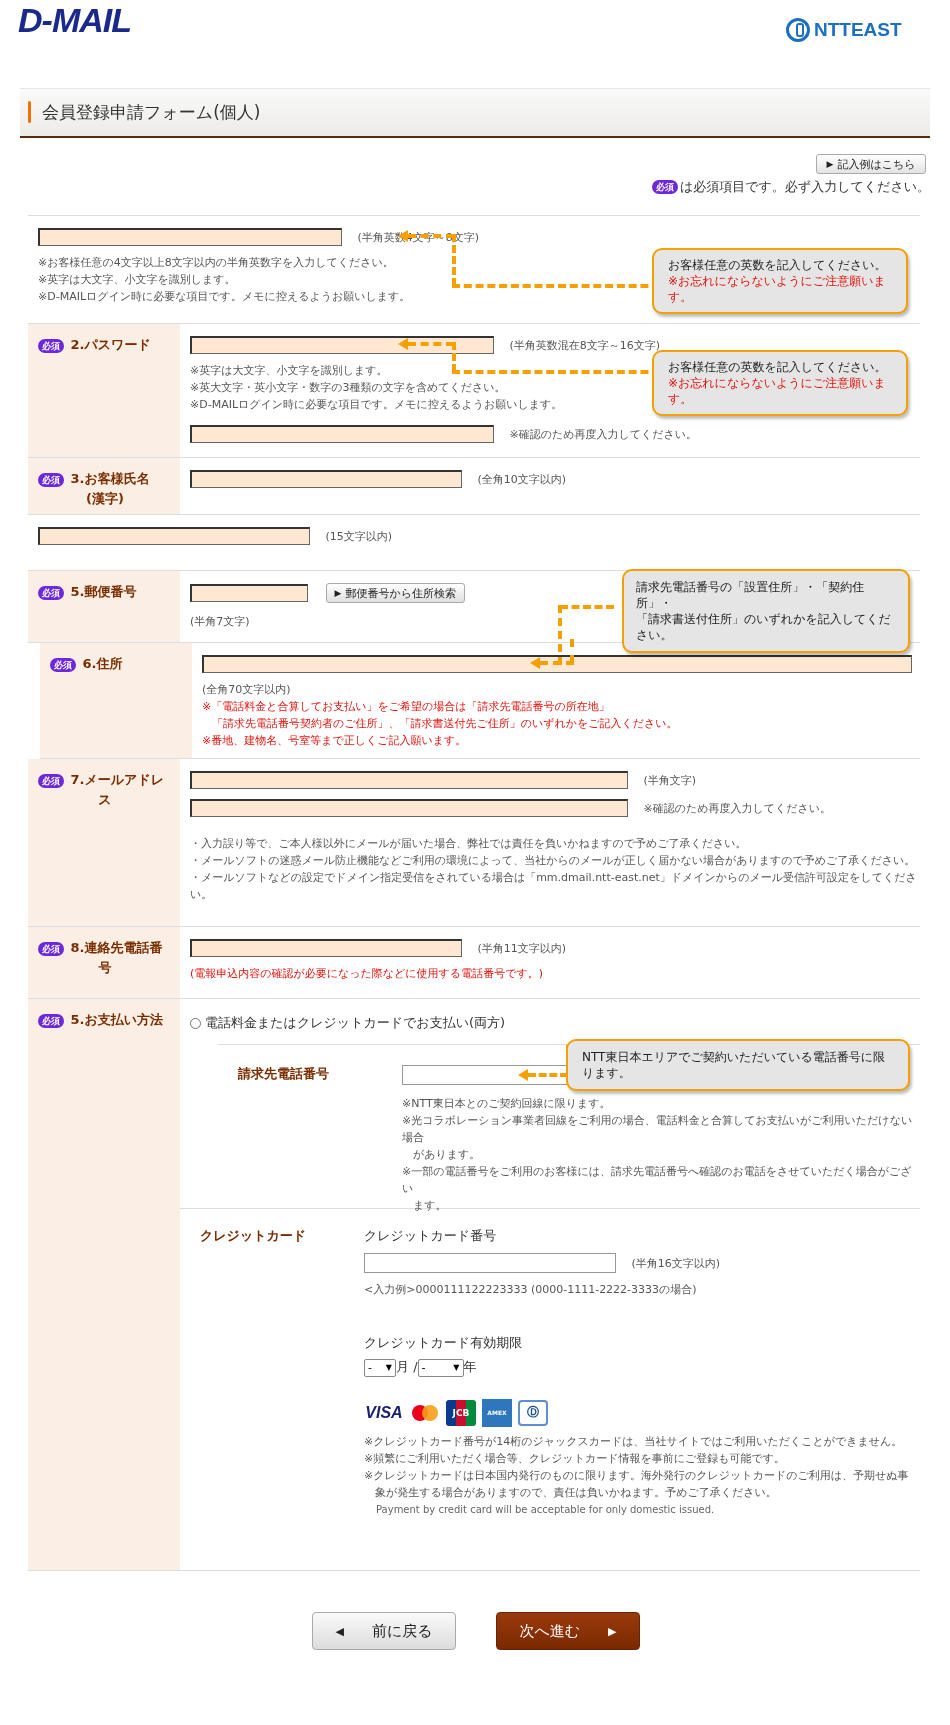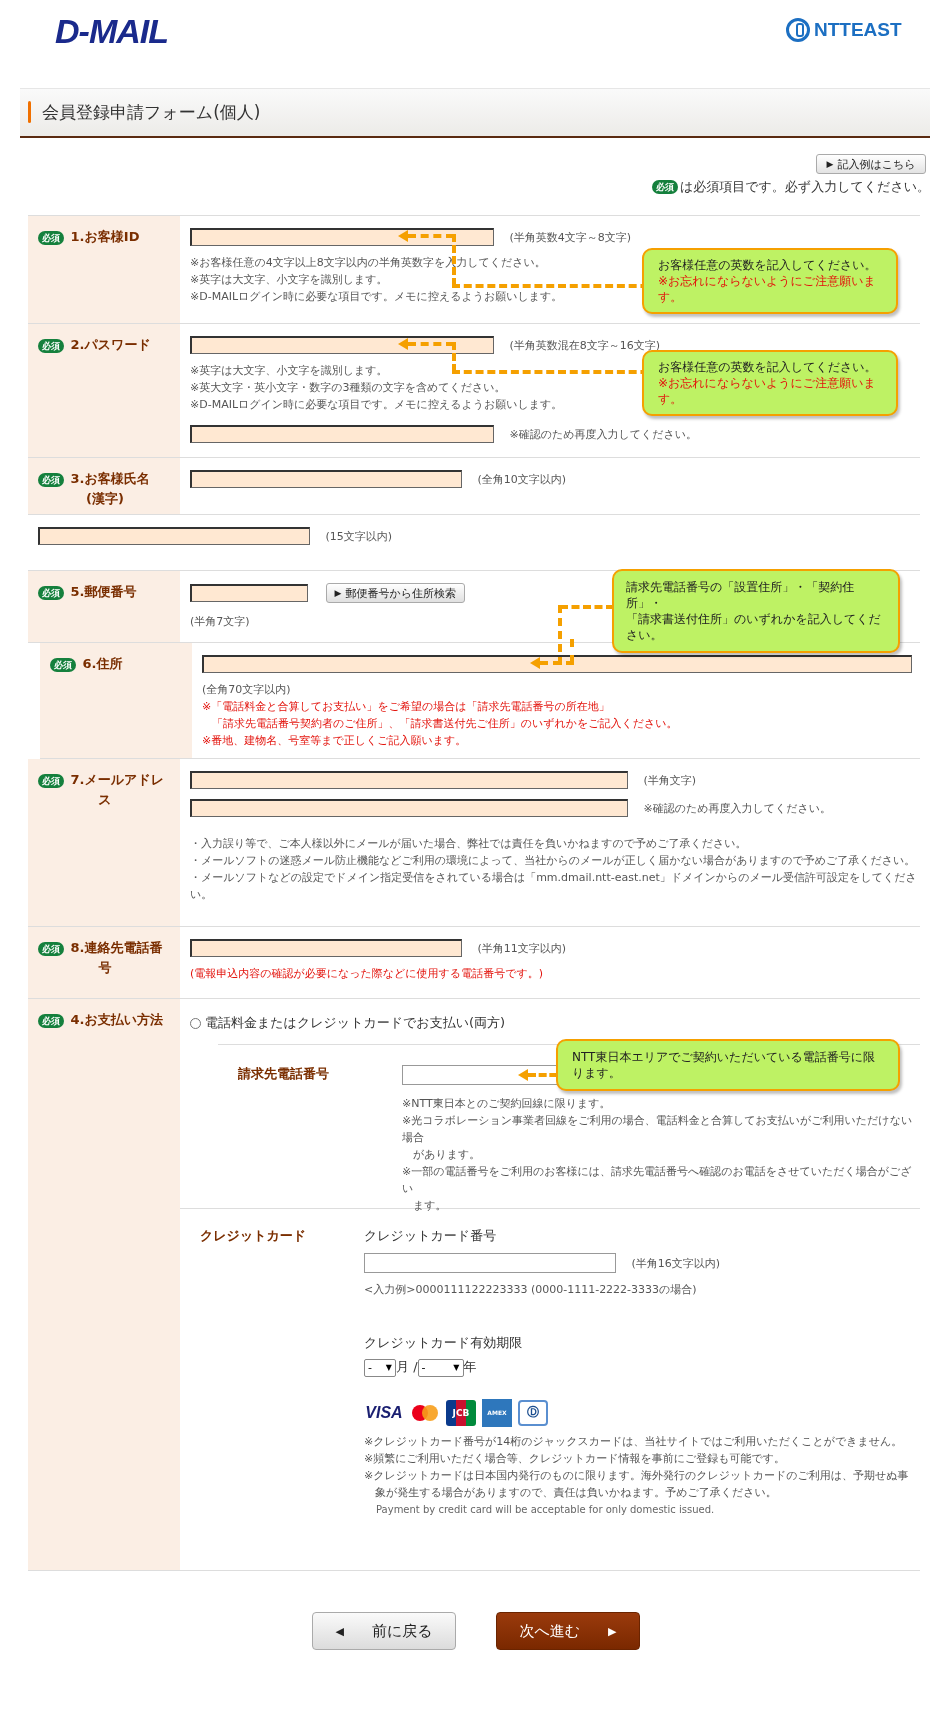--- a/index.html
+++ b/index.html
@@ -1,49 +1,49 @@
 <!DOCTYPE html>
 <html><head>
 <meta charset="utf-8">
 <style>
   * { box-sizing: border-box; margin: 0; padding: 0; }
   body { width: 950px; height: 1725px; background: #fff; font-family: "DejaVu Sans", sans-serif; color: #333; position: relative; overflow: hidden; }
   .abs { position: absolute; }
 
   
-  .logo-dmail { left: 18px; top: 12px; font-family: "Liberation Sans", sans-serif; font-weight: bold; font-style: italic; font-size: 34px; color: #1a2a8c; letter-spacing: -1px; margin-left: 37px; }
+  .logo-dmail { left: 18px; top: 1px; font-family: "Liberation Sans", sans-serif; font-weight: bold; font-style: italic; font-size: 34px; color: #1a2a8c; letter-spacing: -1px; }
   .logo-ntt { left: 786px; top: 18px; display: flex; align-items: center; gap: 4px; font-family: "Liberation Sans", sans-serif; font-weight: bold; font-size: 19px; color: #1c6fc2; justify-content: center; }
   .ntt-mark { width: 24px; height: 24px; border: 3px solid #1c6fc2; border-radius: 50%; position: relative; }
   .ntt-mark::after { content: ""; position: absolute; left: 7px; top: 2px; width: 4px; height: 10px; border: 2px solid #1c6fc2; border-radius: 3px; }
 
   .title-bar { left: 20px; top: 88px; width: 910px; height: 50px; background: linear-gradient(#fafafa, #ecebe8); border-top: 1px solid #e6e6e6; border-bottom: 2px solid #5a2a10; }
   .title-bar .accent { position: absolute; left: 8px; top: 12px; width: 3px; height: 22px; background: #f07000; border-radius: 2px; }
   .title-bar .title { position: absolute; left: 22px; top: 12px; font-size: 17px; color: #333; }
 
   .example-btn { left: 816px; top: 154px; width: 110px; height: 20px; border: 1px solid #aaa; border-radius: 3px; background: linear-gradient(#fff, #e3e3e3); font-size: 11px; display: flex; align-items: center; justify-content: center; gap: 4px; color: #222; }
   .required-note { right: 20px; top: 178px; font-size: 13px; color: #333; display: flex; align-items: center; gap: 2px; }
 
-  .badge { display: inline-block; background: #15803d; color: #fff; font-size: 9px; font-weight: bold; border-radius: 8px; padding: 1px 4px; line-height: 12px; vertical-align: middle; }
+  .badge { display: inline-block; background: #6d28d9; color: #fff; font-size: 9px; font-weight: bold; border-radius: 8px; padding: 1px 4px; line-height: 12px; vertical-align: middle; }
 
   
   .form { left: 28px; top: 215px; width: 892px; }
   .row { display: flex; border-bottom: 1px solid #ddd; position: relative; }
   .row .lbl { width: 152px; background: #fbeee4; padding: 12px 8px 0 10px; font-size: 13px; font-weight: bold; color: #7a2e00; }
   .row .lbl .num { margin-left: 2px; }
   .row .lbl .sub { display: block; text-align: center; margin-top: 2px; }
   .row .val { flex: 1; padding: 12px 0 12px 10px; font-size: 11px; color: #555; position: relative; }
 
   .inp { height: 18px; background: #ffe8d2; border: 1px solid #666; border-top: 2px solid #333; border-left: 2px solid #333; display: inline-block; vertical-align: middle; }
   .inp-w { background: #fff; border: 1px solid #999; height: 20px; display: inline-block; vertical-align: middle; }
   .hint { display: inline-block; margin-left: 12px; vertical-align: middle; font-size: 11px; color: #555; }
   .note { line-height: 17px; font-size: 11px; color: #555; }
   .red { color: #e3130c; }
   .gap { height: 8px; }
 
-  .callout { position: absolute; border: 2px solid #f5a000; border-radius: 10px; background: #bef264; box-shadow: 2px 3px 3px rgba(0,0,0,0.25); font-size: 12px; color: #222; padding: 7px 14px; line-height: 16px; z-index: 3; }
+  .callout { position: absolute; border: 2px solid #f5a000; border-radius: 10px; background: #e5e5e5; box-shadow: 2px 3px 3px rgba(0,0,0,0.25); font-size: 12px; color: #222; padding: 7px 14px; line-height: 16px; z-index: 3; margin-left: 10px; }
   .dash-h { position: absolute; height: 0; border-top: 4px dashed #f5a000; z-index: 2; }
   .dash-v { position: absolute; width: 0; border-left: 4px dashed #f5a000; z-index: 2; }
   .arrowhead { position: absolute; width: 0; height: 0; border-top: 6px solid transparent; border-bottom: 6px solid transparent; border-right: 10px solid #f5a000; z-index: 2; }
 
   .small-btn { display: inline-flex; align-items: center; gap: 4px; height: 20px; padding: 0 8px; border: 1px solid #aaa; border-radius: 3px; background: linear-gradient(#fff, #e0e0e0); font-size: 11px; color: #222; vertical-align: middle; margin-left: 14px; }
 
   .radio { display: inline-flex; align-items: center; gap: 4px; font-size: 13px; color: #333; margin-right: 18px; }
   .radio-c { width: 11px; height: 11px; border: 1px solid #777; border-radius: 50%; display: inline-block; background: #fff; }
 
   .sub-row { display: flex; border-top: 1px solid #ddd; margin-left: -10px; padding: 20px 0 14px 20px; }
@@ -78,24 +78,20 @@
   <span>記入例はこちら</span>
 </div>
 <div class="abs required-note">
   <span class="badge">必須</span>
   <span>は必須項目です。必ず入力してください。</span>
 </div>
 
 <div class="abs form" style="border-top:1px solid #ddd;">
 
   <div class="row" style="height:108px;">
-    <div class="lbl">
-      <span class="badge">必須</span>
-      <span class="num">1.お客様ID</span>
-    </div>
     <div class="val">
       <span class="inp" style="width:304px;"></span>
       <span class="hint">(半角英数4文字～8文字)</span>
       <div class="gap"></div>
       <div class="note">※お客様任意の4文字以上8文字以内の半角英数字を入力してください。</div>
       <div class="note">※英字は大文字、小文字を識別します。</div>
       <div class="note">※D-MAILログイン時に必要な項目です。メモに控えるようお願いします。</div>
     </div>
     <span class="arrowhead" style="left:370px;top:14px;"></span>
     <span class="dash-h" style="left:380px;top:18px;width:46px;"></span>
@@ -222,21 +218,21 @@
       <span class="inp" style="width:272px;"></span>
       <span class="hint">(半角11文字以内)</span>
       <div style="height:8px;"></div>
       <div class="note red">(電報申込内容の確認が必要になった際などに使用する電話番号です。)</div>
     </div>
   </div>
 
   <div class="row" style="height:572px;">
     <div class="lbl">
       <span class="badge">必須</span>
-      <span class="num">4.お支払い方法</span>
+      <span class="num">5.お支払い方法</span>
     </div>
     <div class="val" style="padding-right:0;">
       <div style="margin-top:3px;">
         <span class="radio">
           <span class="radio-c"></span>
           <span>電話料金またはクレジットカードでお支払い(両方)</span>
         </span>
       </div>
 
       <div class="sub-row" style="margin-top:12px;height:164px;position:relative;margin-left:28px;">

